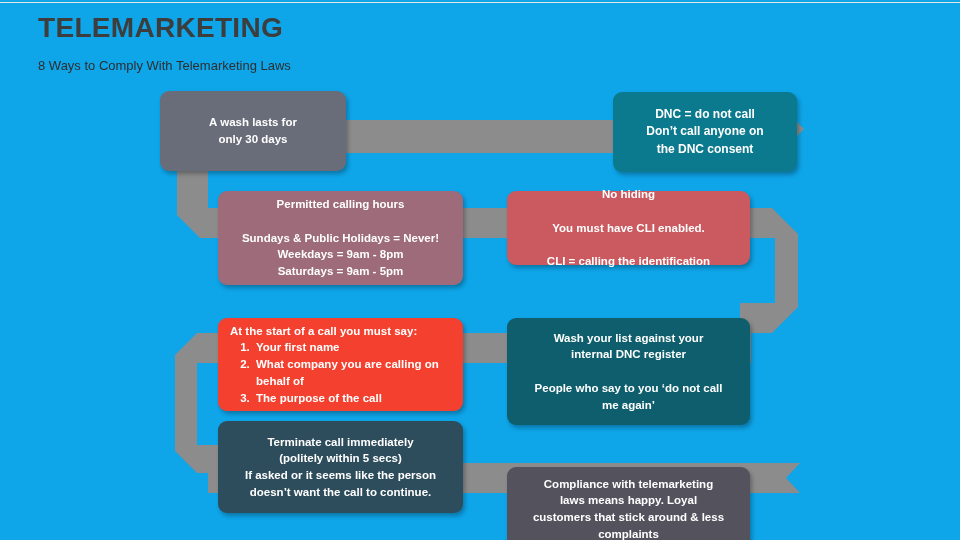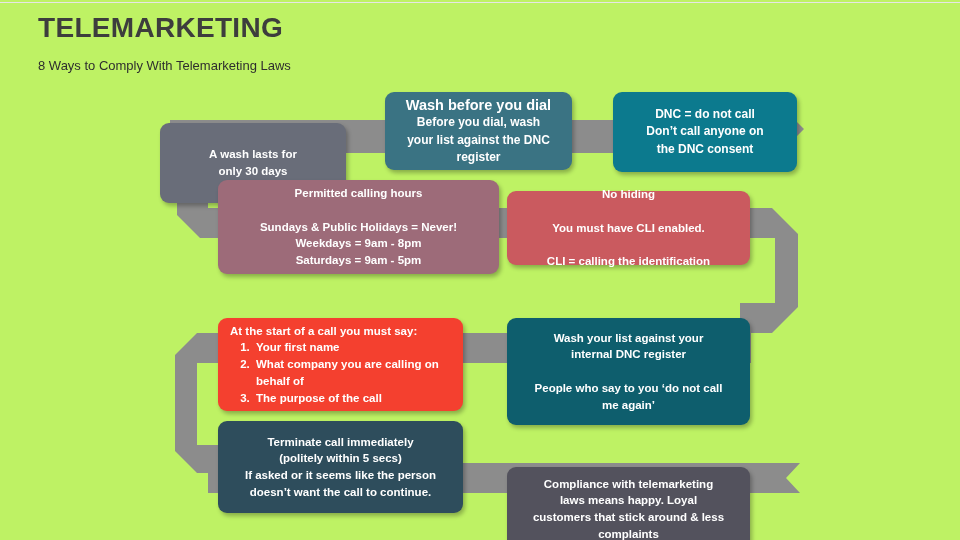--- a/index.html
+++ b/index.html
@@ -1,17 +1,17 @@
 <!DOCTYPE html>
 <html><head>
 <meta charset="utf-8">
 <style>
   html,body{margin:0;padding:0;background:#fff;}
   .slide{
-    position:relative;width:960px;height:540px;background:#bef264;overflow:hidden;
+    position:relative;width:960px;height:540px;background:#0ea5e9;overflow:hidden;
     font-family:"Liberation Sans","DejaVu Sans",sans-serif;
   }
   .top-edge{position:absolute;left:0;top:2px;width:960px;height:1px;background:#e6e6e6;}
   .title{
     position:absolute;left:38px;top:12px;margin:0;
     font-size:28px;font-weight:700;color:#3d3d3d;letter-spacing:.3px;
   }
   .subtitle{
     position:absolute;left:38px;top:58px;margin:0;
     font-size:13px;font-weight:400;color:#2e2e2e;
@@ -47,39 +47,33 @@
     <path d="M170,120 H795 L804,129 L797,136 V153 H170 Z" fill="#8c8c8c"></path>
     <path d="M177,145 H208 V208 H232 V238 H200 L177,215 Z" fill="#8c8c8c"></path>
     <path d="M208,208 H751 V238 H208 Z" fill="#8c8c8c"></path>
     <path d="M740,208 L772,208 L798,234 L798,307 L772,333 L740,333 L740,303 L775,303 L775,238 L740,238 Z" fill="#8c8c8c"></path>
     <path d="M208,333 H751 V363 H208 Z" fill="#8c8c8c"></path>
     <path d="M230,333 H197 L175,355 V451 L197,473 H230 V445 H197 V363 H230 Z" fill="#8c8c8c"></path>
     <path d="M208,463 H751 V493 H208 Z" fill="#8c8c8c"></path>
     <path d="M751,463 H800 L786,478 L800,493 H751 Z" fill="#8c8c8c"></path>
   </svg>
 
-  <div class="box" style="left: 160px; top: 91px; width: 186px; height: 80px; background-color: rgb(105, 109, 121); margin-top: 32px;">
+  <div class="box" style="left: 160px; top: 91px; width: 186px; height: 80px; background-color: rgb(105, 109, 121);">
     <div class="box-text">A wash lasts for
 only 30 days</div>
   </div>
 
-  <div class="box" style="left: 385px; top: 92px; width: 187px; height: 78px; background-color: rgb(58, 115, 131);">
-    <div class="box-heading">Wash before you dial</div>
-    <div class="box-text" style="font-size:12px;">Before you dial, wash
-your list against the DNC
-register</div>
-  </div>
 
   <div class="box" style="left: 613px; top: 92px; width: 184px; height: 80px; background-color: rgb(12, 122, 142);">
     <div class="box-text" style="font-size:12px;">DNC = do not call
 Don’t call anyone on
 the DNC consent</div>
   </div>
 
-  <div class="box" style="left: 218px; top: 180px; width: 281px; height: 94px; background-color: rgb(157, 107, 121);">
+  <div class="box" style="left: 218px; top: 191px; width: 245px; height: 94px; background-color: rgb(157, 107, 121);">
     <div class="box-text">Permitted calling hours
 
 Sundays &amp; Public Holidays = Never!
 Weekdays = 9am - 8pm
 Saturdays = 9am - 5pm</div>
   </div>
 
   <div class="box" style="left: 507px; top: 191px; width: 243px; height: 74px; background-color: rgb(202, 90, 95);">
     <div class="box-text">No hiding
 

